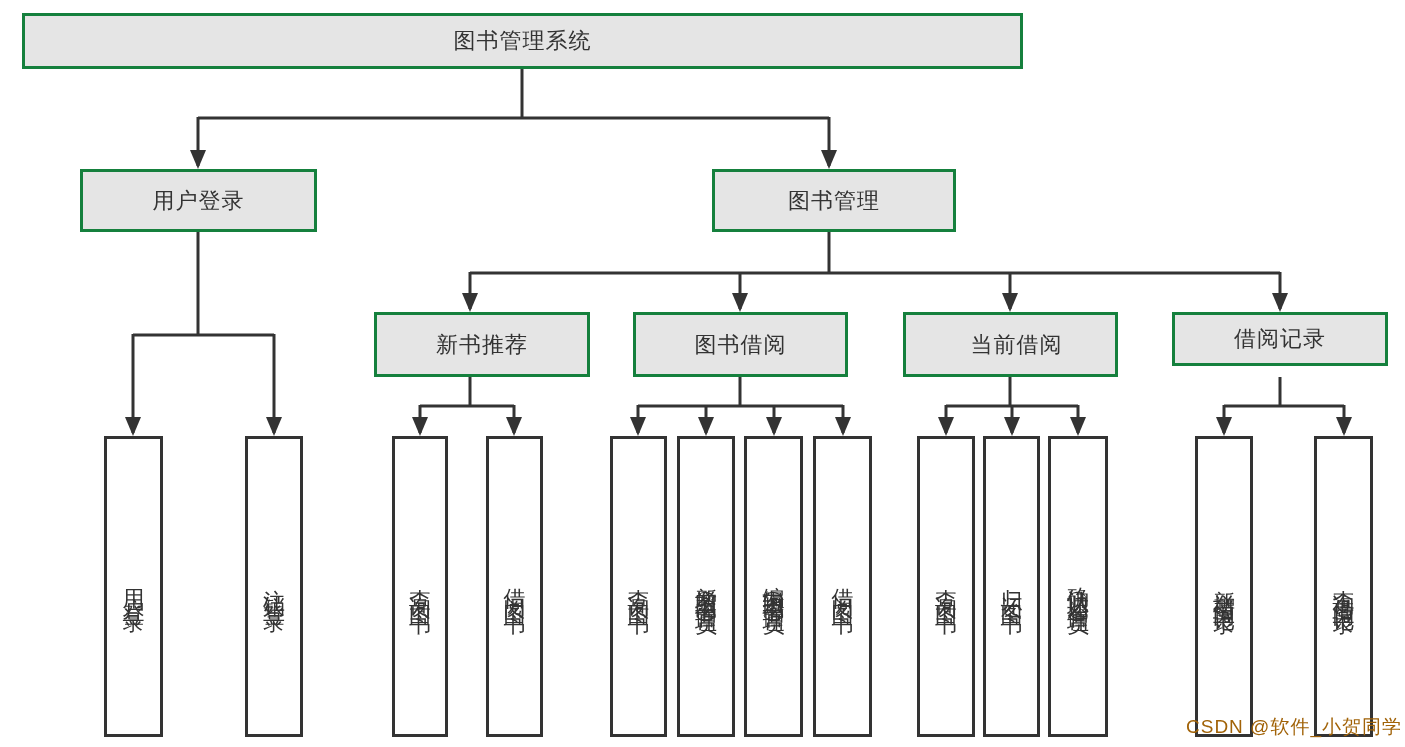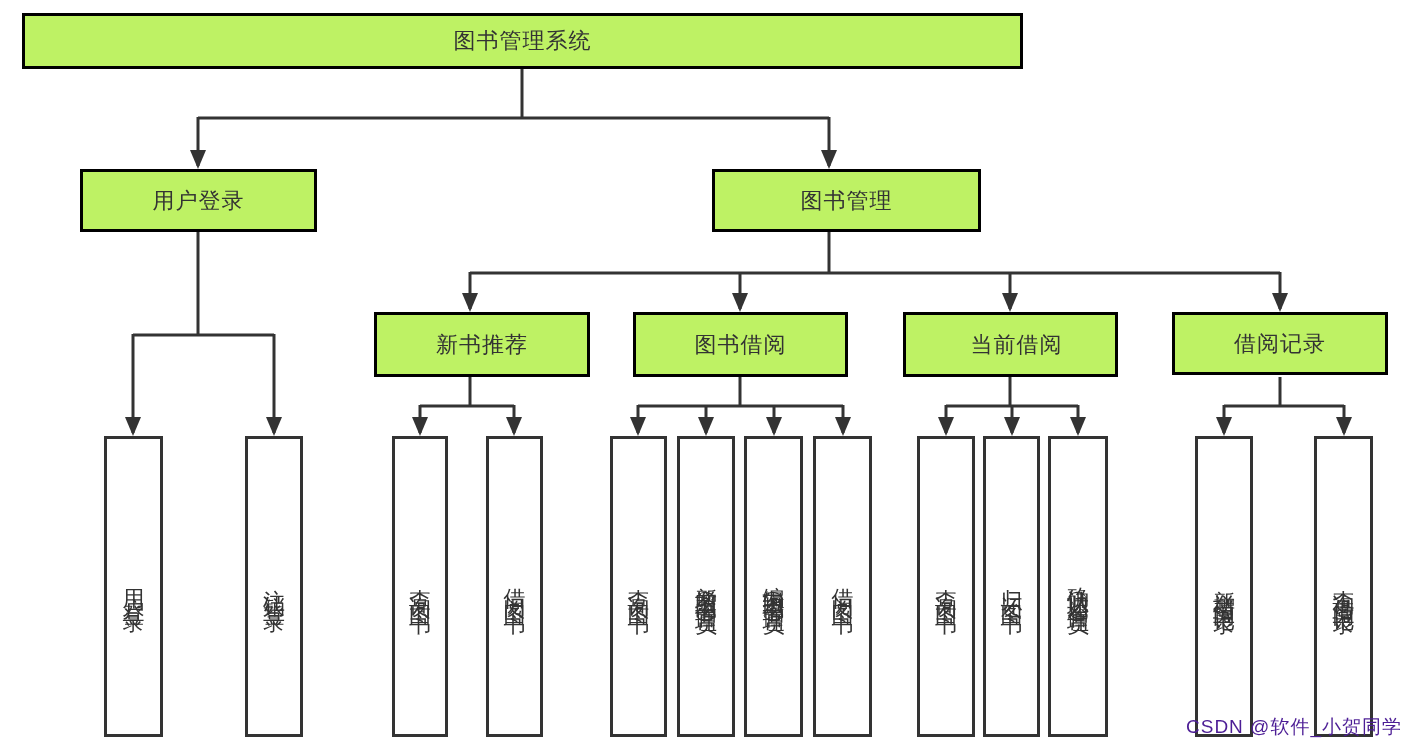--- a/index.html
+++ b/index.html
@@ -9,22 +9,22 @@
     background:#ffffff;
     font-family:"Liberation Sans","DejaVu Sans",sans-serif;
     overflow:hidden;
   }
   #connectors {
     position:absolute; left:0; top:0; width:1405px; height:747px;
   }
   .box {
     position:absolute;
     box-sizing:border-box;
-    border:3px solid #000000;
-    background:#bef264;
+    border:3px solid #15803d;
+    background:#e5e5e5;
     display:flex;
     align-items:center;
     justify-content:center;
     color:#333333;
     font-size:22px;
     letter-spacing:1px;
     white-space:nowrap;
   }
   .vbox {
     position:absolute;
@@ -38,21 +38,21 @@
     font-size:22px;
     writing-mode:vertical-rl;
     text-orientation:mixed;
     letter-spacing:8px;
     line-height:1;
   }
   #watermark {
     position:absolute;
     left:1186px; top:714px;
     font-size:19px;
-    color:#4c1d95;
+    color:#a16207;
     letter-spacing:1px;
     white-space:nowrap;
   }
 </style>
 </head>
 <body>
 
 <div id="canvas">
 
   <svg id="connectors" viewBox="0 0 1405 747" xmlns="http://www.w3.org/2000/svg">
@@ -122,26 +122,26 @@
       <polygon points="1004,417 1020,417 1012,436"></polygon>
       <polygon points="1070,417 1086,417 1078,436"></polygon>
       <polygon points="1216,417 1232,417 1224,436"></polygon>
       <polygon points="1336,417 1352,417 1344,436"></polygon>
     </g>
   </svg>
 
   <div class="box" style="left:22px; top:13px; width:1001px; height:56px;">图书管理系统</div>
 
   <div class="box" style="left:80px; top:169px; width:237px; height:63px;">用户登录</div>
-  <div class="box" style="left:712px; top:169px; width:269px; height:63px;">图书管理</div>
+  <div class="box" style="left:712px; top:169px; width:244px; height:63px;">图书管理</div>
 
   <div class="box" style="left:362px; top:312px; width:216px; height:65px;margin-left:12px;">新书推荐</div>
   <div class="box" style="left:633px; top:312px; width:215px; height:65px;">图书借阅</div>
   <div class="box" style="left:903px; top:312px; width:215px; height:65px;padding-left:12px;">当前借阅</div>
-  <div class="box" style="left:1172px; top:312px; width:216px; height:63px;text-align:center;">借阅记录</div>
+  <div class="box" style="left:1172px; top:312px; width:216px; height:54px;text-align:center;">借阅记录</div>
 
   <div class="vbox" style="left:104px; top:436px; width:59px; height:301px;">用户登录</div>
   <div class="vbox" style="left:245px; top:436px; width:58px; height:301px;">注销登录</div>
 
   <div class="vbox" style="left:392px; top:436px; width:56px; height:301px;">查询图书</div>
   <div class="vbox" style="left:486px; top:436px; width:57px; height:301px;">借阅图书</div>
 
   <div class="vbox" style="left:610px; top:436px; width:57px; height:301px;">查询图书</div>
   <div class="vbox" style="left:677px; top:436px; width:58px; height:301px; letter-spacing:4px;">新增图书（管理员）</div>
   <div class="vbox" style="left:744px; top:436px; width:59px; height:301px; letter-spacing:4px;">编辑图书（管理员）</div>

